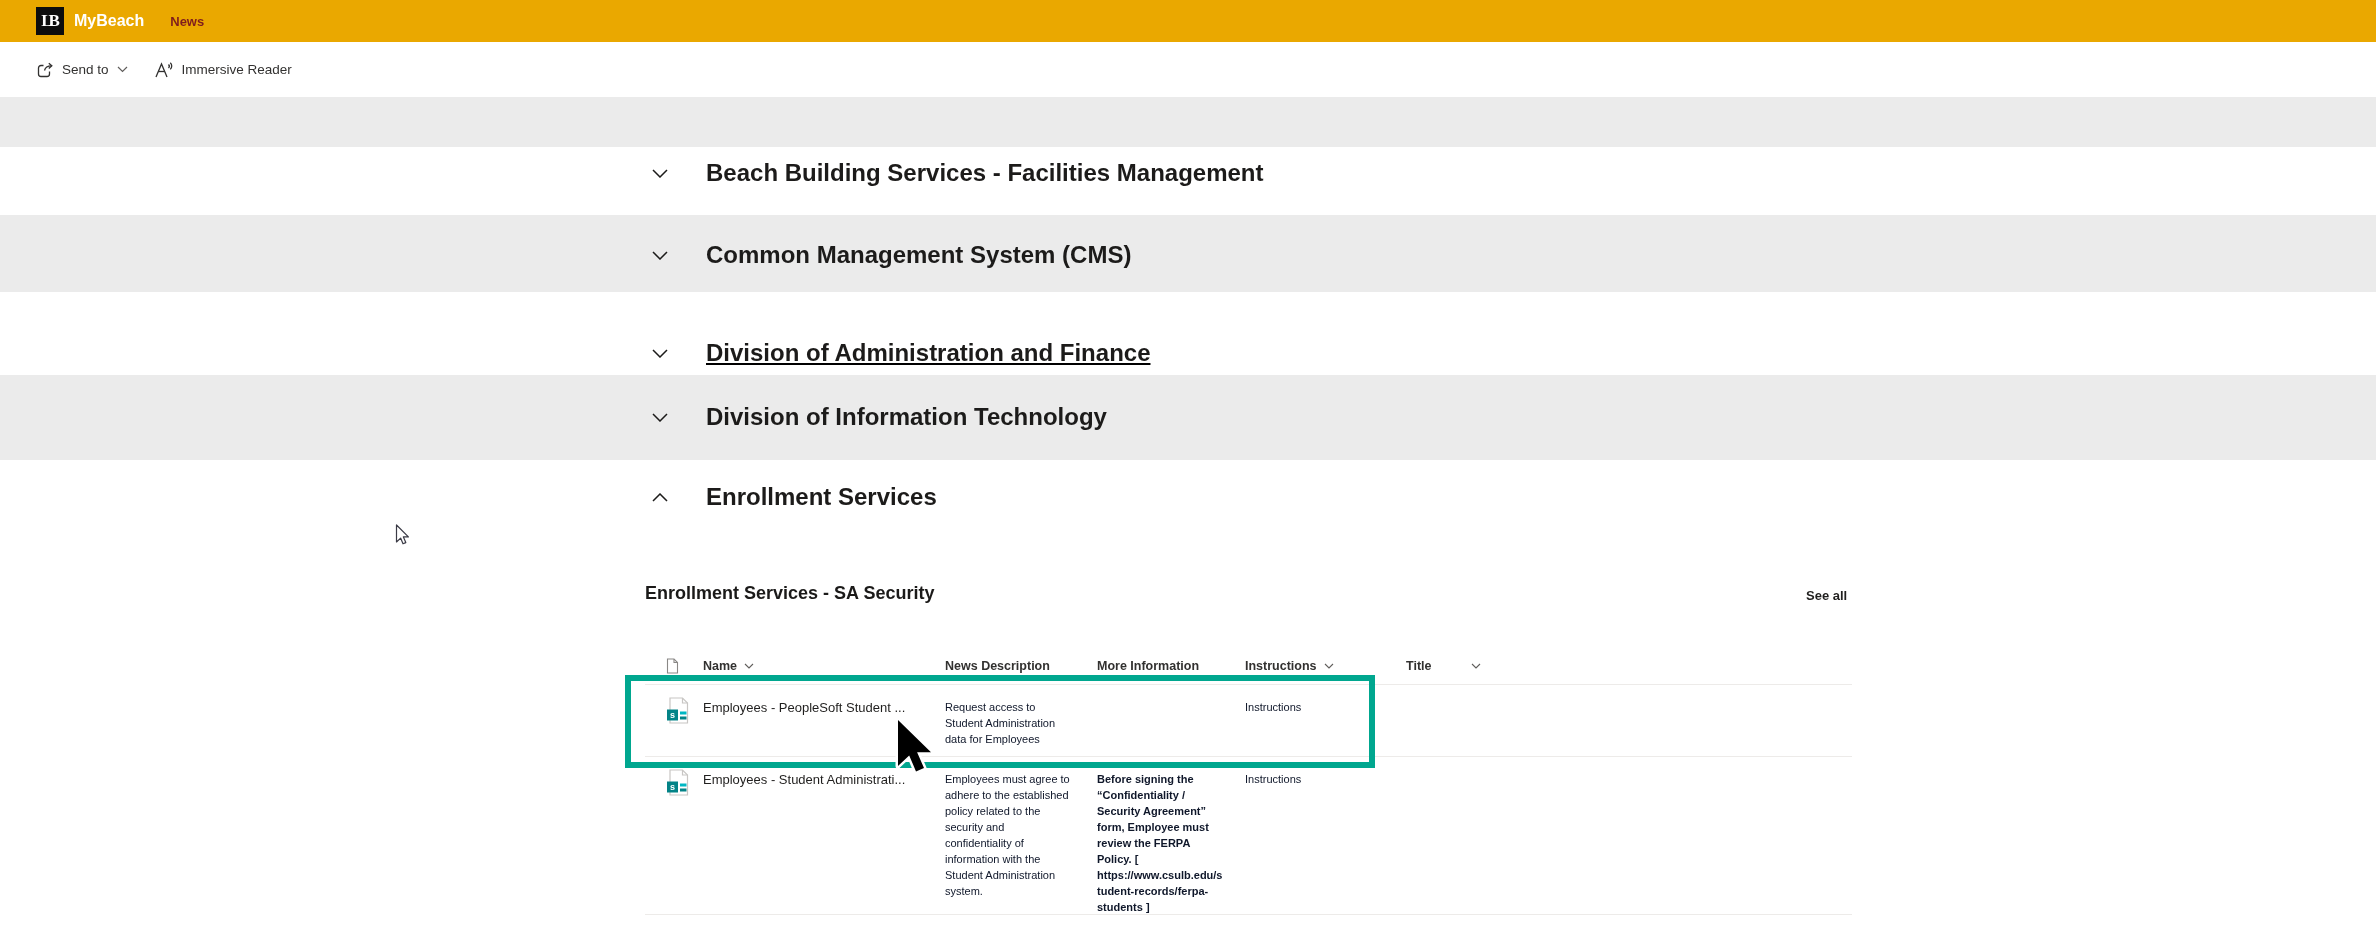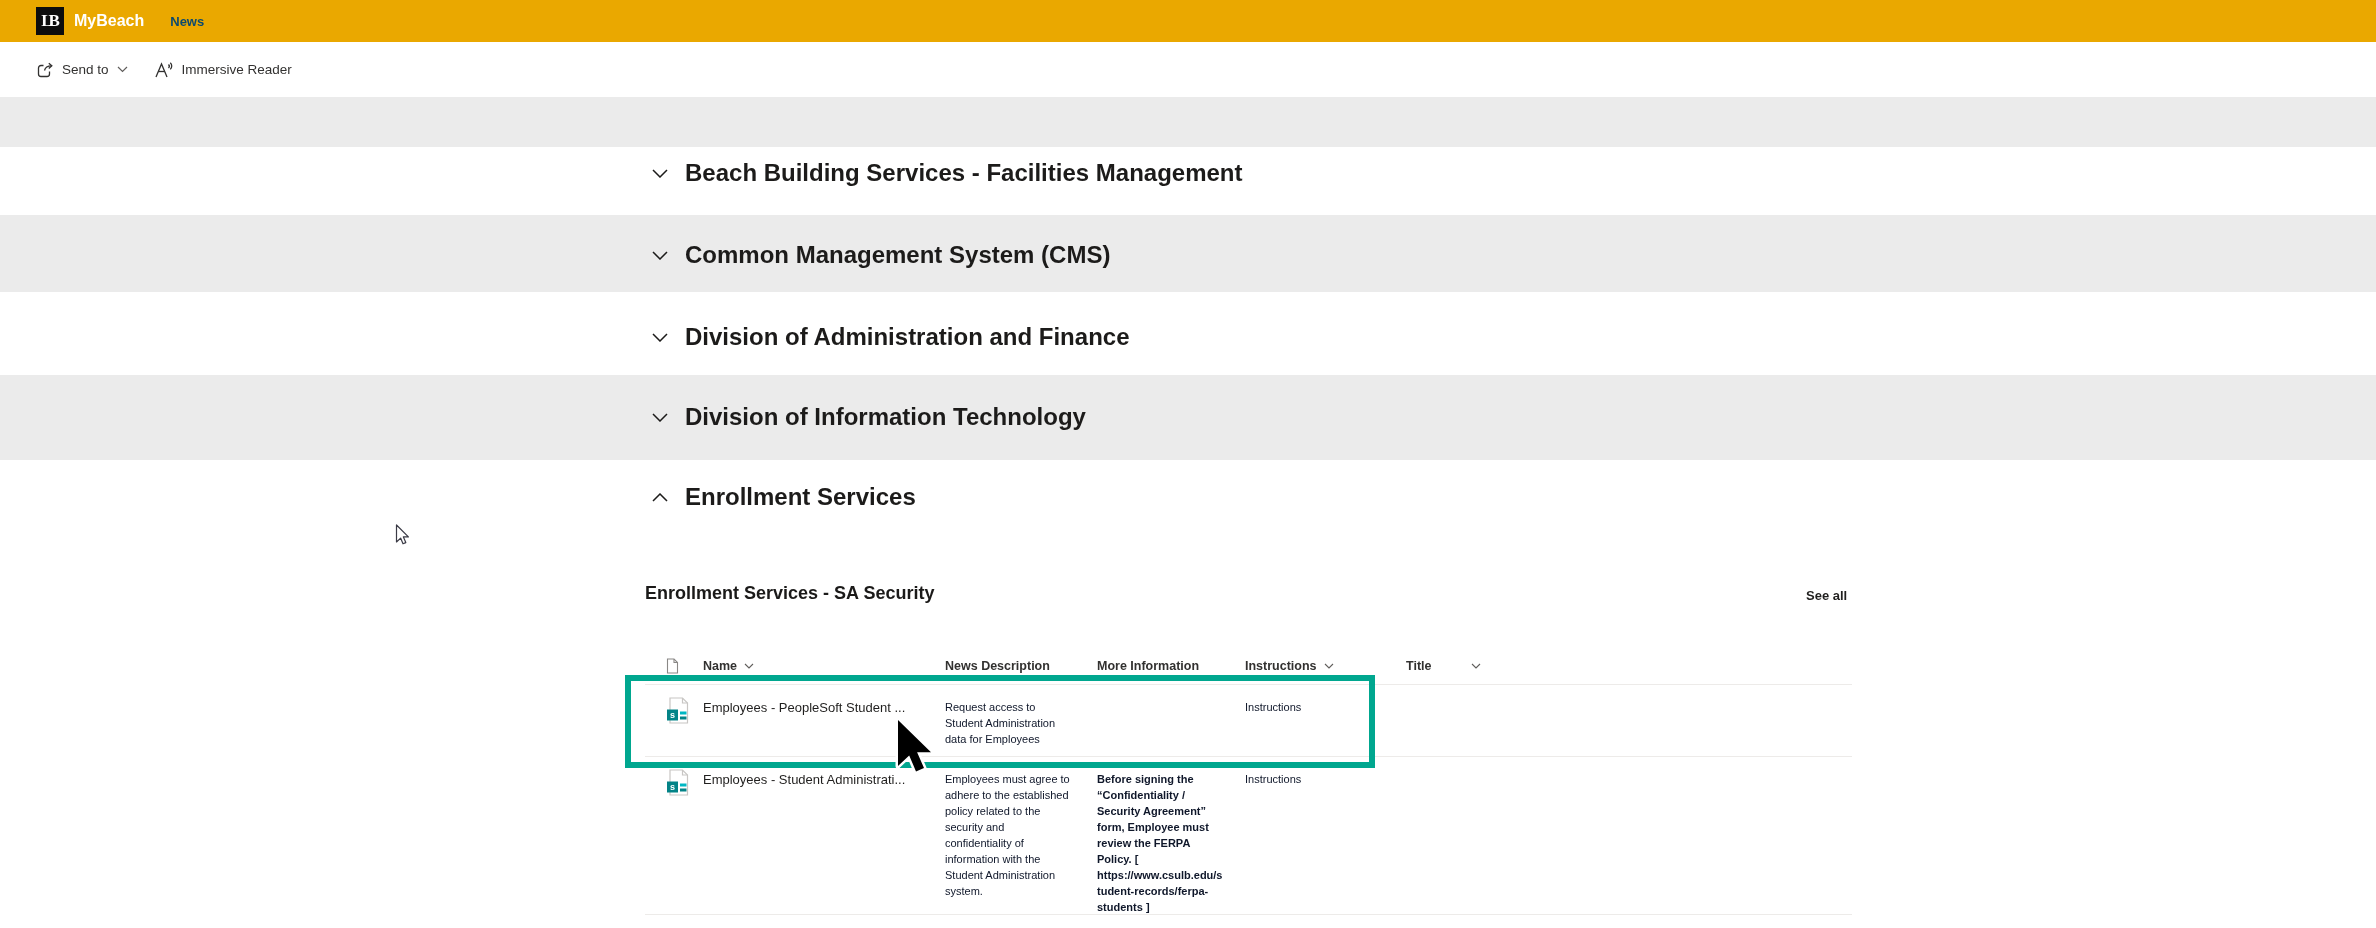--- a/index.html
+++ b/index.html
@@ -6,36 +6,36 @@
   html,body { width:2376px; height:928px; background:#fff; overflow:hidden;
               font-family:"Liberation Sans", sans-serif; }
 
   
   .topbar { position:absolute; left:0; top:0; width:2376px; height:42px;
             background:#EAA800; display:flex; align-items:center; padding-left:36px; }
   .logo { width:28px; height:28px; background:#0d0d0d; color:#fff; display:flex;
           align-items:center; justify-content:center; font-family:"Liberation Serif", serif;
           font-weight:700; font-size:17px; letter-spacing:-4px; padding-right:3px; }
   .app-title { color:#fff; font-size:16px; font-weight:700; margin-left:10px; }
-  .top-nav { color:#0c4a6e; font-size:13px; font-weight:600; margin-left:26px; }
+  .top-nav { color:#7f1d1d; font-size:13px; font-weight:600; margin-left:26px; }
 
   
   .toolbar { position:absolute; left:0; top:42px; width:1936px; height:55px; background:#fff;
              display:flex; align-items:center; padding-left:36px; color:#323130; font-size:13.5px; }
   .tb-btn { display:flex; align-items:center; gap:8px; cursor:pointer; }
   .tb-gap { width:26px; }
   .tb-ic { display:block; }
 
   
   .band { position:absolute; left:0; width:2376px; background:#ebebeb; }
 
   
   .sec { position:absolute; left:652px; height:32px; display:flex; align-items:center; cursor:pointer; }
   .sec .chev { width:16px; display:block; }
-  .sec .sec-label { margin-left:17px; font-size:24px; font-weight:600; color:#1c1b1a; }
+  .sec .sec-label { margin-left:38px; font-size:24px; font-weight:600; color:#1c1b1a; }
 
   
   .list-title { position:absolute; left:645px; top:583px; font-size:18px; font-weight:700; color:#1b1a19; }
   .see-all { position:absolute; top:588px; left:1806px; font-size:13px; font-weight:600; color:#201f1e; cursor:pointer; }
 
   .table { position:absolute; left:645px; top:648px; width:1207px; }
   .trow { display:flex; width:100%; }
   .thead { height:37px; align-items:center; border-bottom:1px solid #edebe9;
            font-size:12.5px; font-weight:600; color:#323130; }
   .hcell { display:flex; align-items:center; gap:7px; }
@@ -103,21 +103,21 @@
       <polyline points="1,1 8,8 15,1"></polyline>
     </svg>
   <span class="sec-label">Beach Building Services - Facilities Management</span>
 </div>
 <div class="sec" style="top:239px;">
   <svg class="chev" width="16" height="9" viewBox="0 0 16 9" fill="none" stroke="#1c1b1a" stroke-width="1.5">
       <polyline points="1,1 8,8 15,1"></polyline>
     </svg>
   <span class="sec-label">Common Management System (CMS)</span>
 </div>
-<div class="sec" style="top:321px;">
+<div class="sec" style="top:337px;text-decoration:underline;">
   <svg class="chev" width="16" height="9" viewBox="0 0 16 9" fill="none" stroke="#1c1b1a" stroke-width="1.5">
       <polyline points="1,1 8,8 15,1"></polyline>
     </svg>
   <span class="sec-label">Division of Administration and Finance</span>
 </div>
 <div class="sec" style="top:401px;">
   <svg class="chev" width="16" height="9" viewBox="0 0 16 9" fill="none" stroke="#1c1b1a" stroke-width="1.5">
       <polyline points="1,1 8,8 15,1"></polyline>
     </svg>
   <span class="sec-label">Division of Information Technology</span>

